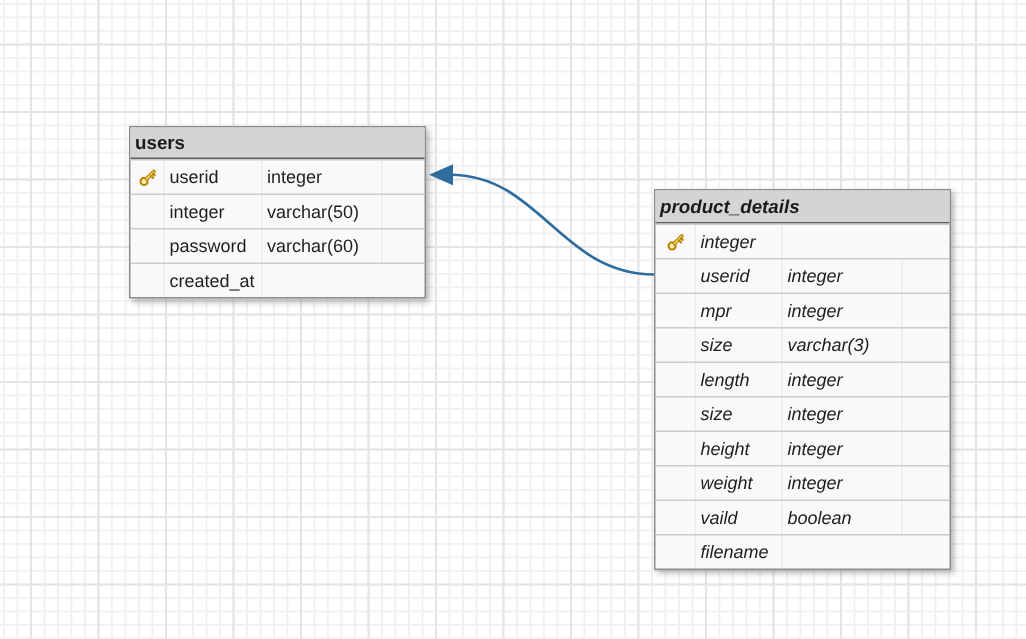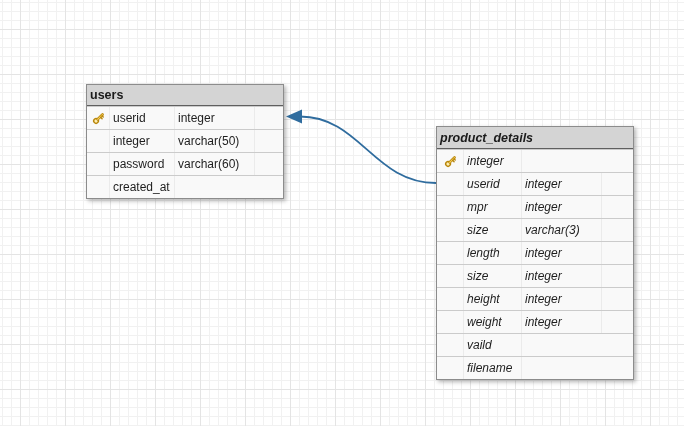--- a/index.html
+++ b/index.html
@@ -189,20 +189,21 @@
     <div class="row">
       <div class="cell icon-cell"></div>
       <div class="cell">weight</div>
       <div class="cell">integer</div>
       <div class="cell"></div>
     </div>
 
     <div class="row">
       <div class="cell icon-cell"></div>
       <div class="cell">vaild</div>
+      <div class="cell">boolean</div>
       <div class="cell"></div>
     </div>
 
     <div class="row">
       <div class="cell icon-cell"></div>
       <div class="cell">filename</div>
       <div class="cell"></div>
     </div>
   </div>
 

